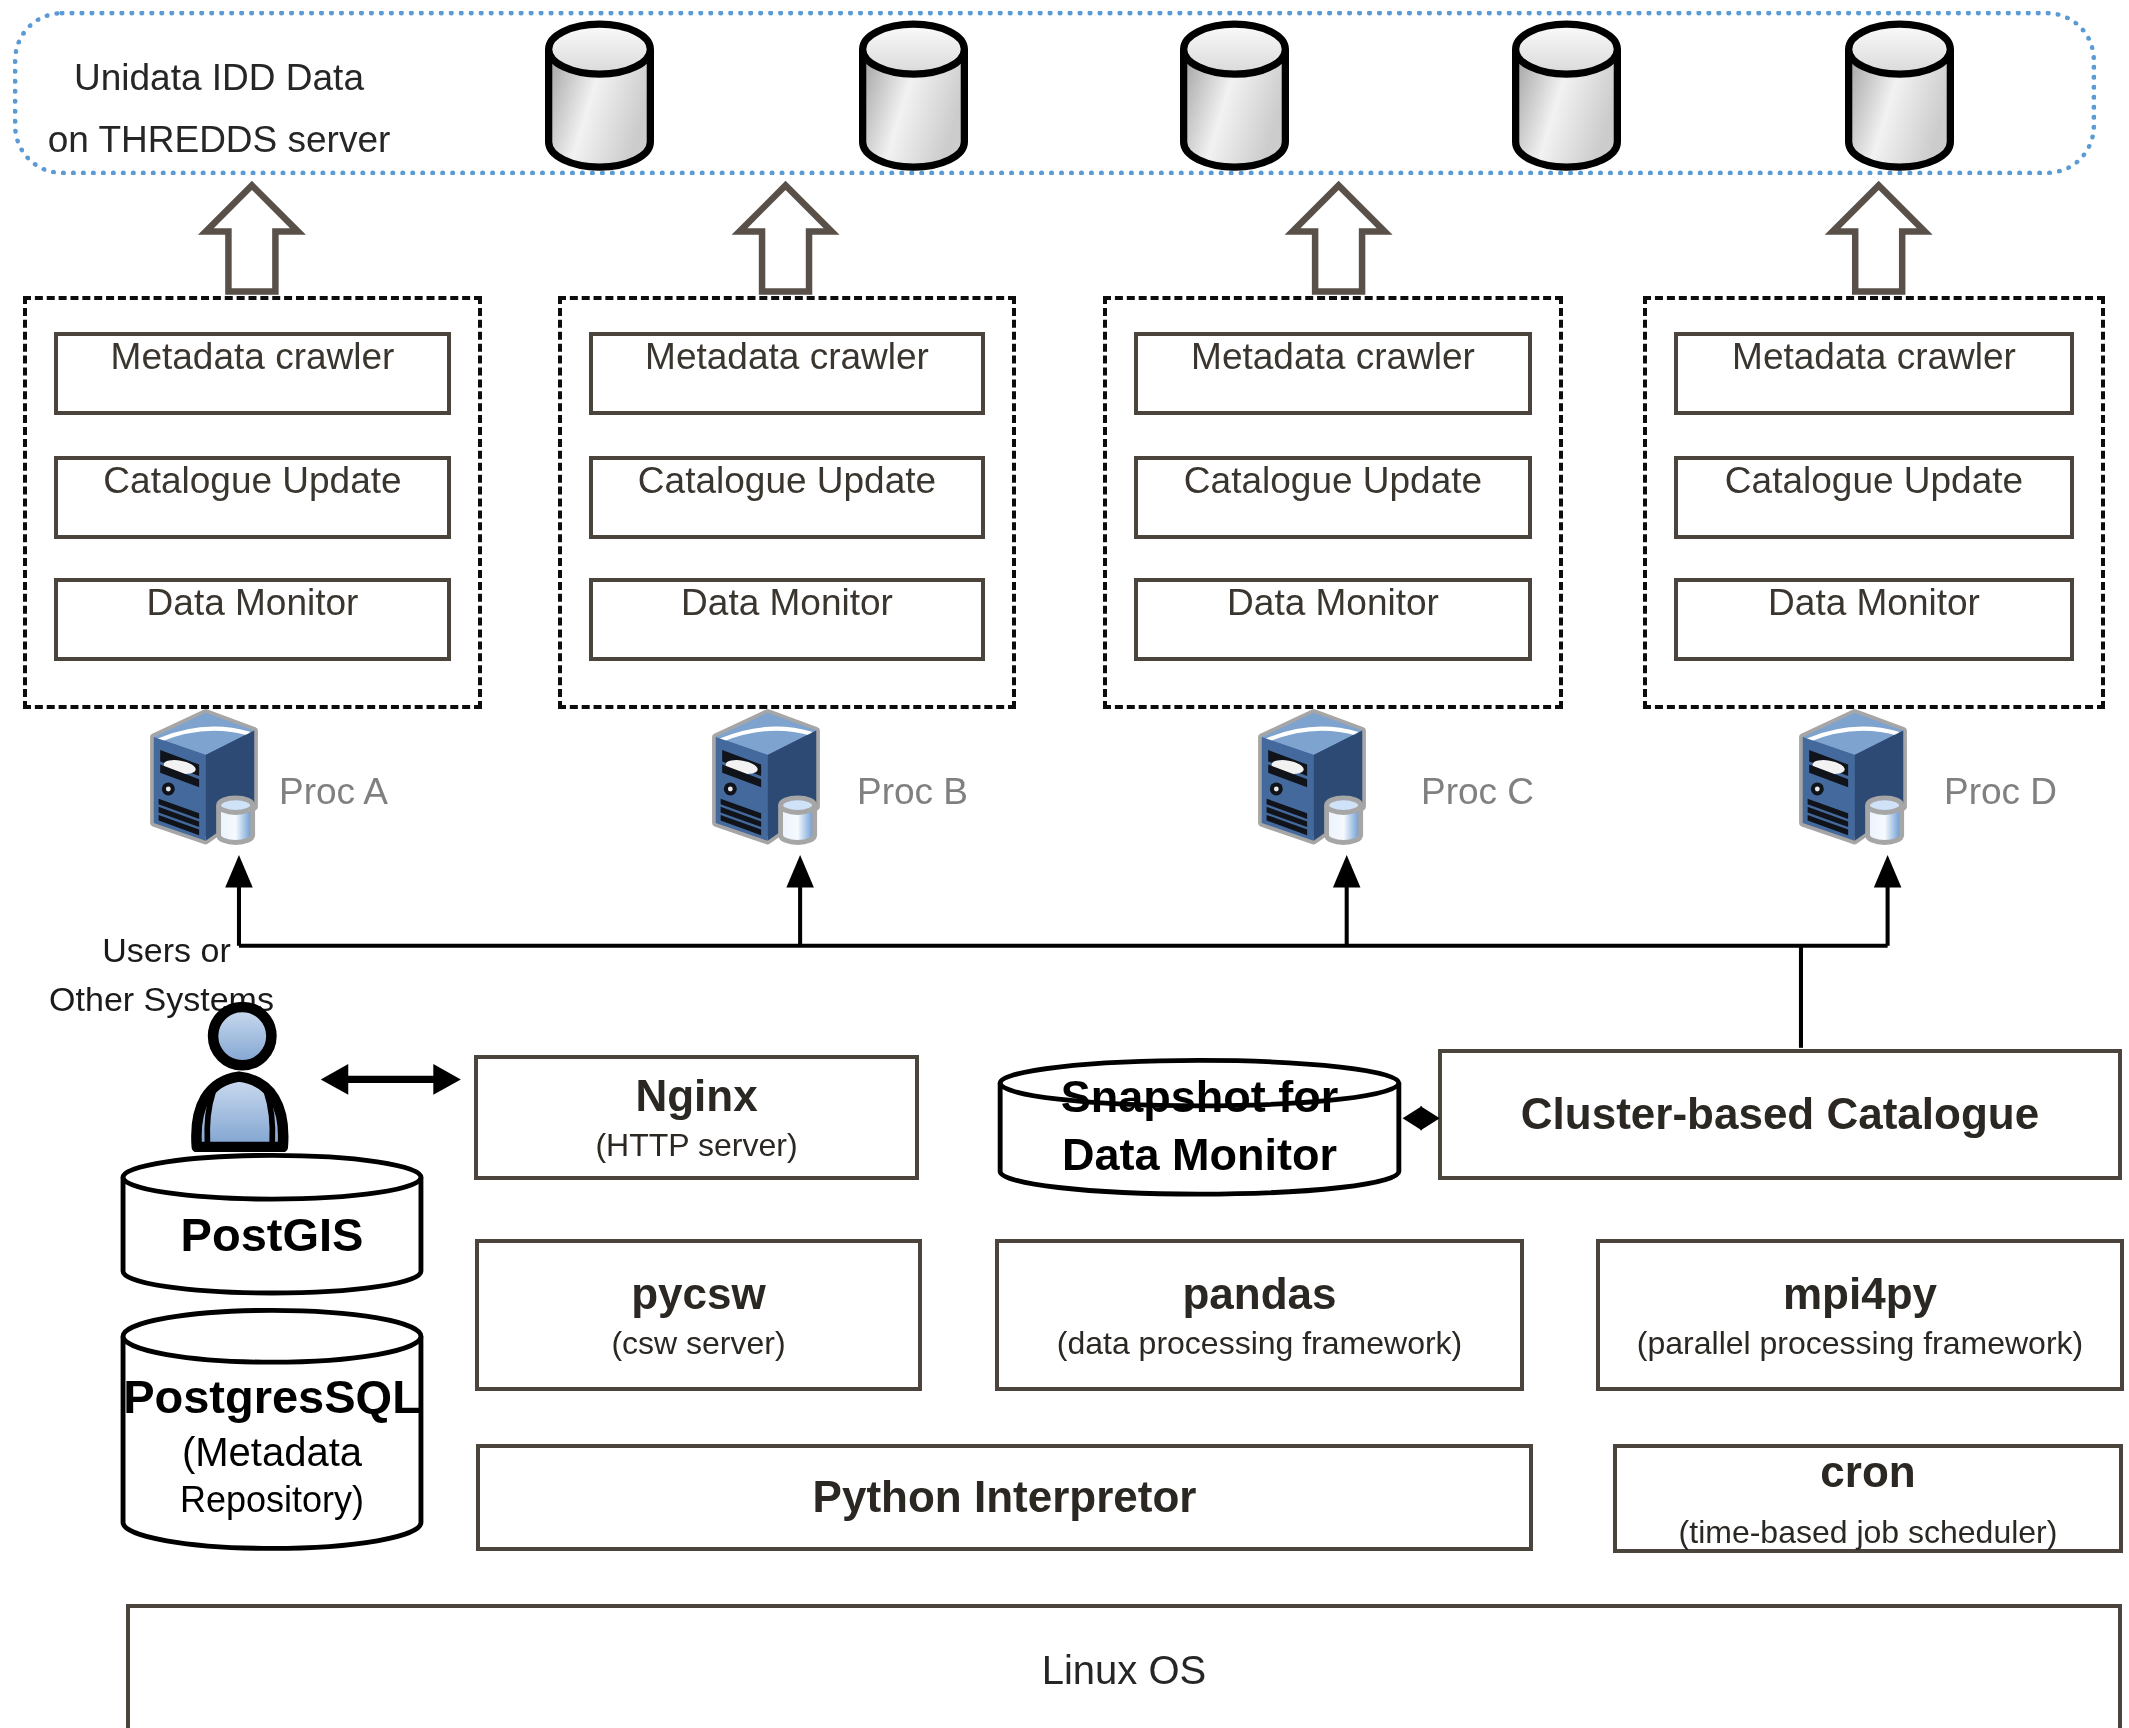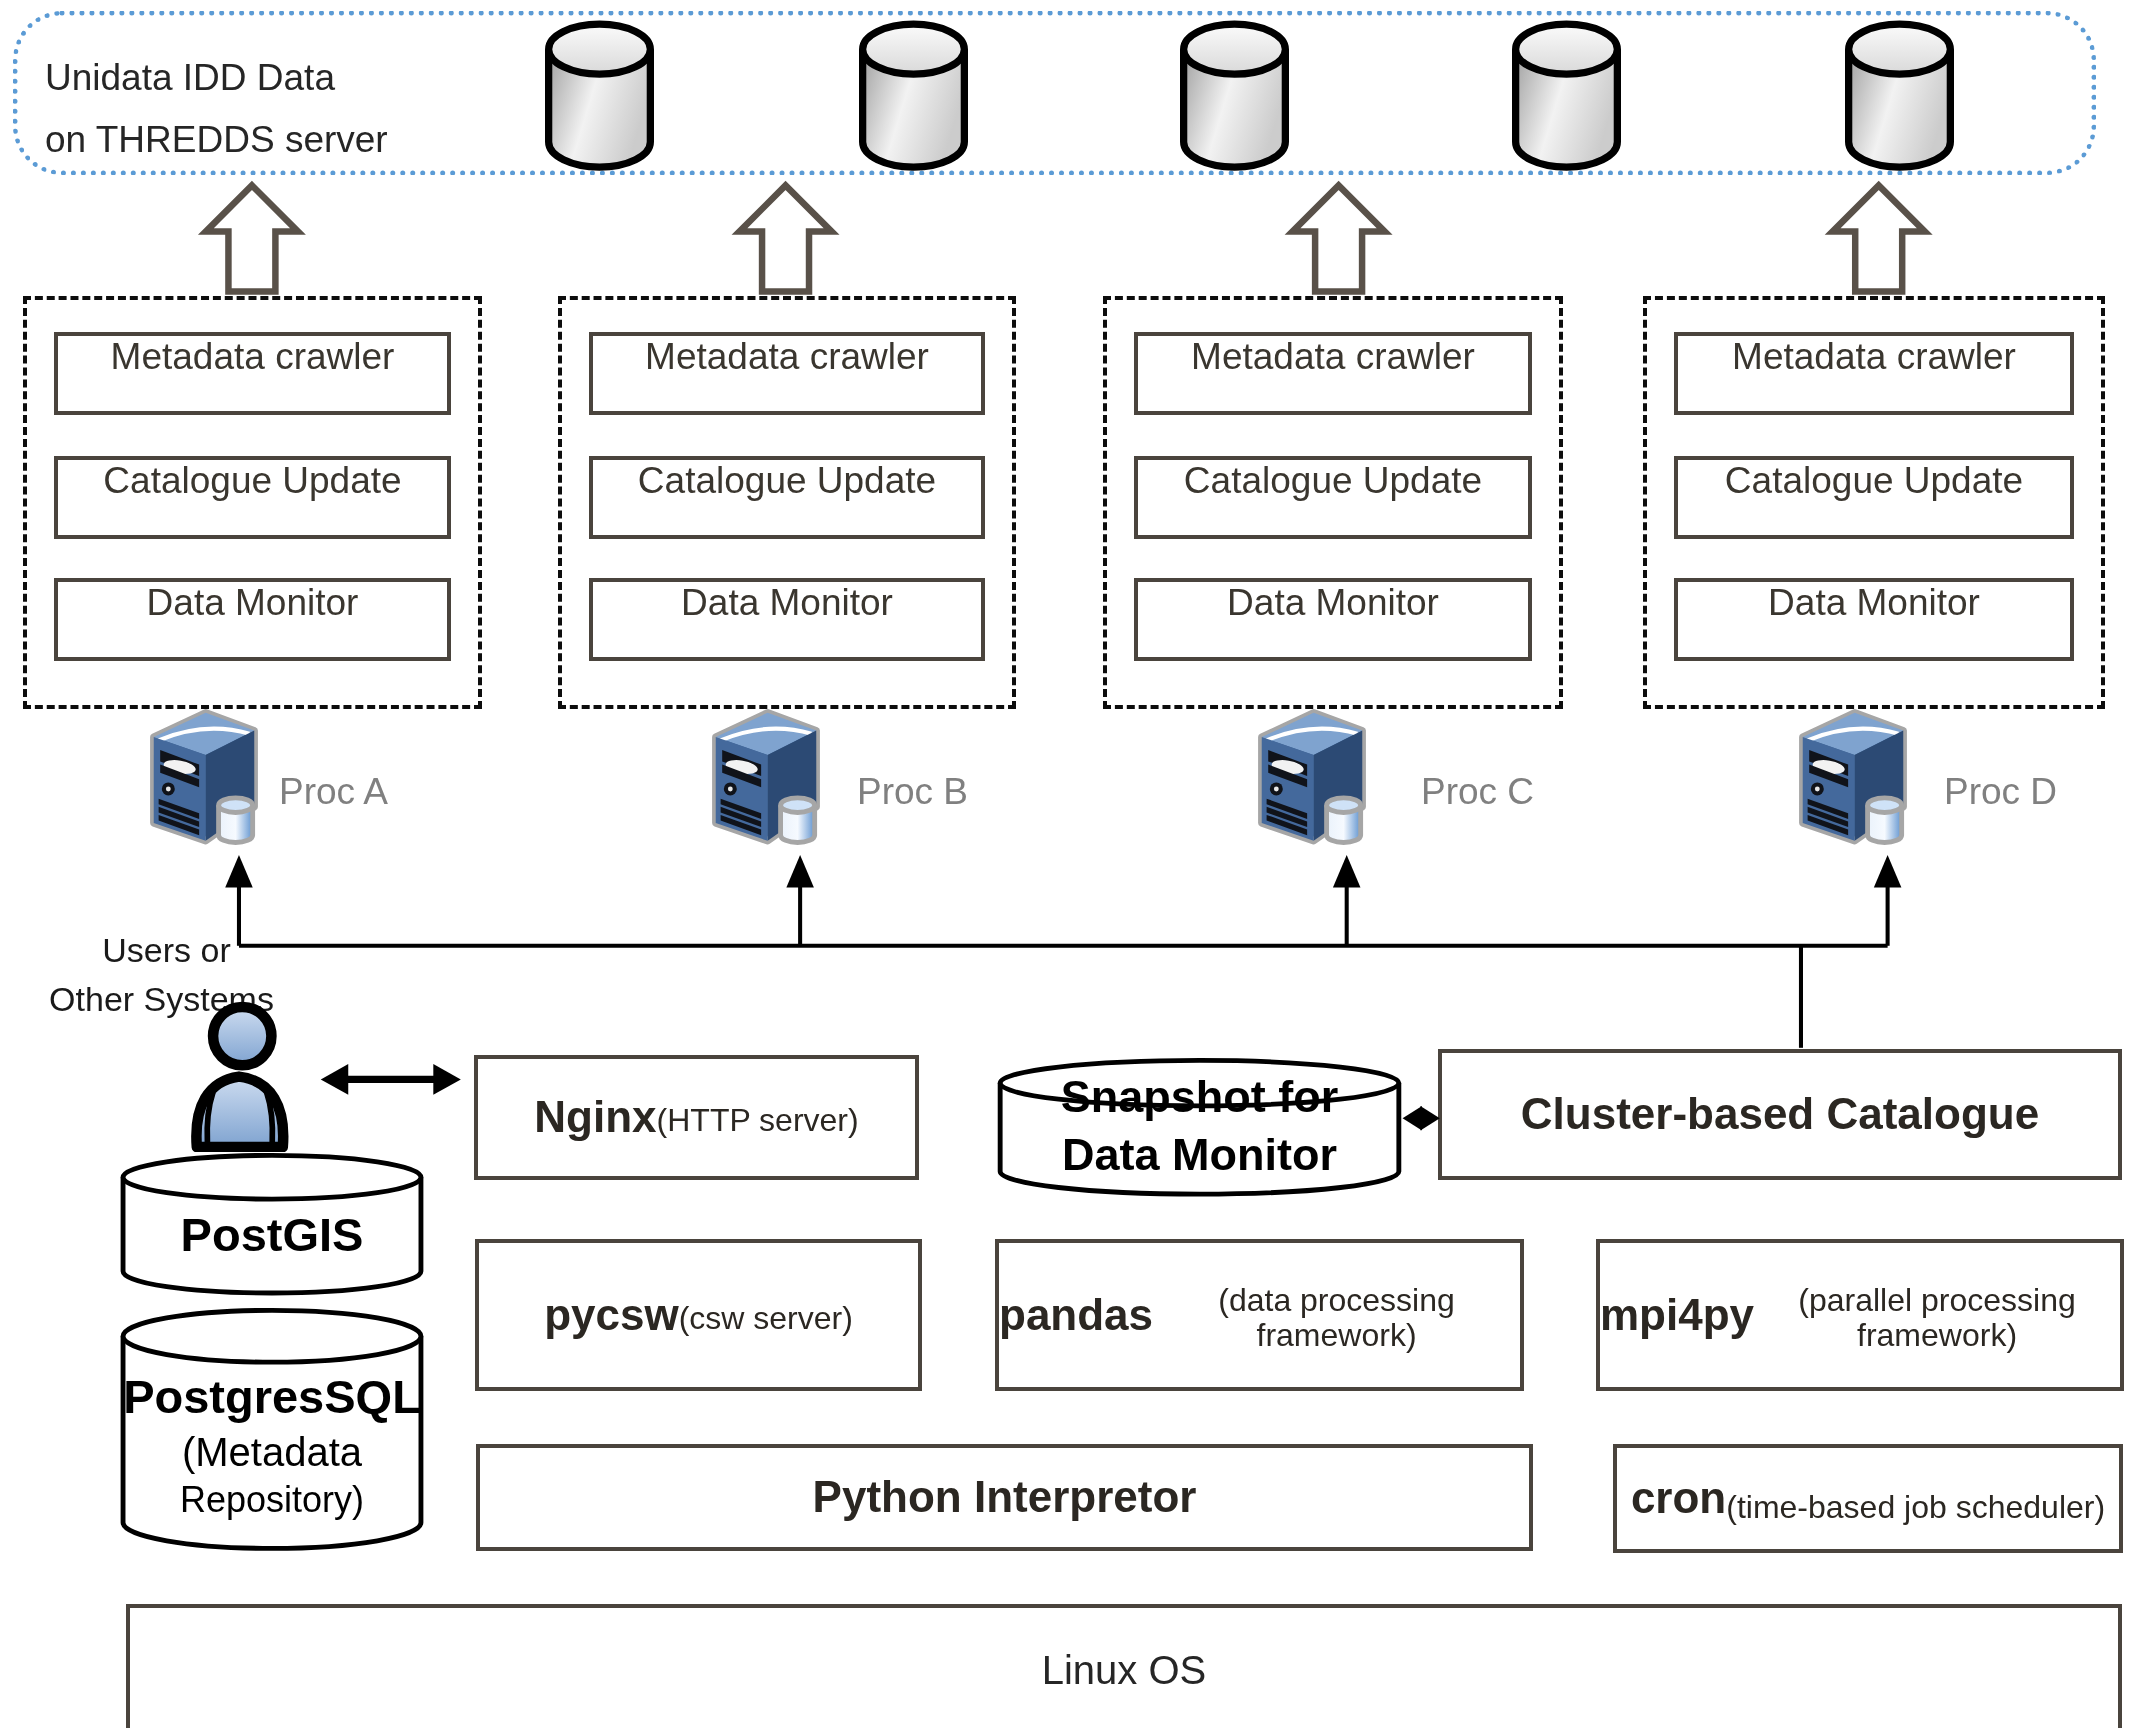--- a/index.html
+++ b/index.html
@@ -4,33 +4,33 @@
 <style>
   html,body{margin:0;padding:0;background:#ffffff;}
   #canvas{position:relative;width:2129px;height:1728px;background:#ffffff;
           font-family:"Liberation Sans",sans-serif;overflow:hidden;}
   .abs{position:absolute;}
 
   
   .band{position:absolute;left:13px;top:11.3px;width:2083px;height:164px;
         border:5.7px dotted #5B9BD5;border-radius:49px;box-sizing:border-box;background:#fff;}
   .band-title{position:absolute;left:45px;top:47px;width:348px;font-size:37px;line-height:62px;
-              color:#262626;}
+              text-align:center;color:#262626;}
 
   
   .group-box{position:absolute;border:4px dashed #0d0d0d;box-sizing:border-box;height:413px;top:296px;}
   .inner-box{position:absolute;left:27px;right:27px;height:83px;background:#fff;
              border:4.9px solid #4a443d;box-sizing:border-box;display:flex;align-items:flex-start;
              justify-content:center;font-size:37px;color:#3a362f;}
 
   .proc-label{position:absolute;font-size:37px;color:#808080;white-space:nowrap;}
 
   
   .solid-box{position:absolute;background:#fff;border:4.9px solid #4a443d;box-sizing:border-box;
-             display:flex;flex-direction:row;align-items:center;justify-content:center;
+             display:flex;flex-direction:column;align-items:center;justify-content:center;
              text-align:center;}
   .solid-box .title{font-weight:bold;font-size:44px;color:#2b2722;line-height:1.15;}
   .solid-box .subtitle{font-size:32px;color:#2b2722;margin-top:6.5px;line-height:1.1;}
 
   .plain-text{position:absolute;color:#1a1a1a;margin-top:34px;}
 
   .cyl-wrap{position:absolute;}
   .cyl-wrap svg{position:absolute;left:0;top:0;}
   .cyl-text{position:absolute;left:0;right:0;text-align:center;color:#000;}
   .z1{z-index:1}.z2{z-index:2}.z3{z-index:3}

